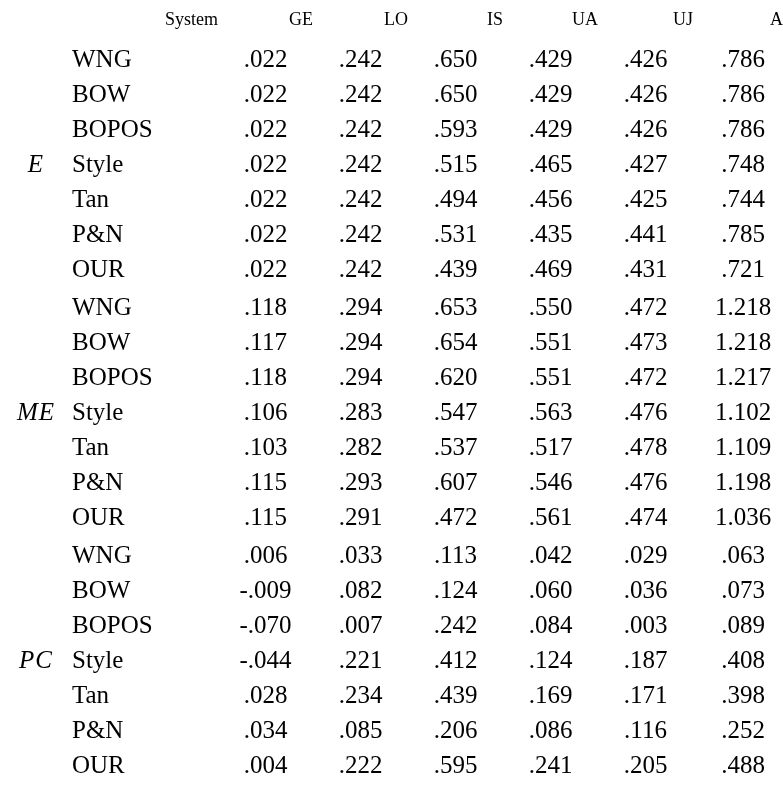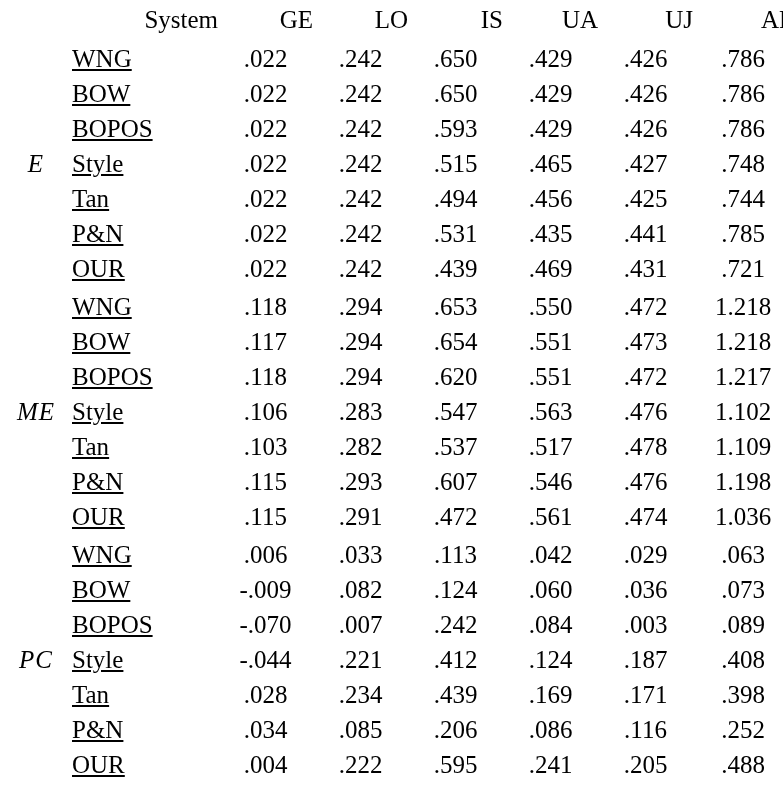--- a/index.html
+++ b/index.html
@@ -42,21 +42,21 @@
   col.c-num-ap { width: 100px; }
 
   
   .vl-left   { border-left: 2px solid #000; }
   .vl-right  { border-right: 2px solid #000; }
 
   
   .hdr-row td {
     height: 38px;
     text-align: center;
-    font-size: 25px;
+    font-size: 18px;
   }
   .hdr-row td.sys-hdr {
     text-align: right;
     padding-right: 10px;
   }
   .rule-top td {
     border-top: 2px solid #000;
     text-align: right;
   }
   
@@ -72,21 +72,20 @@
   }
 
   
   .body-row td {
     height: 35px;
     text-align: center;
   }
   .body-row td.sys-cell {
     text-align: left;
     padding-left: 10px;
-    text-decoration: underline;
   }
   .body-row td.group-cell {
     text-align: center;
     font-style: italic;
     font-size: 25px;
     letter-spacing: 1px;
   }
   .bold {
     font-weight: bold;
   }

